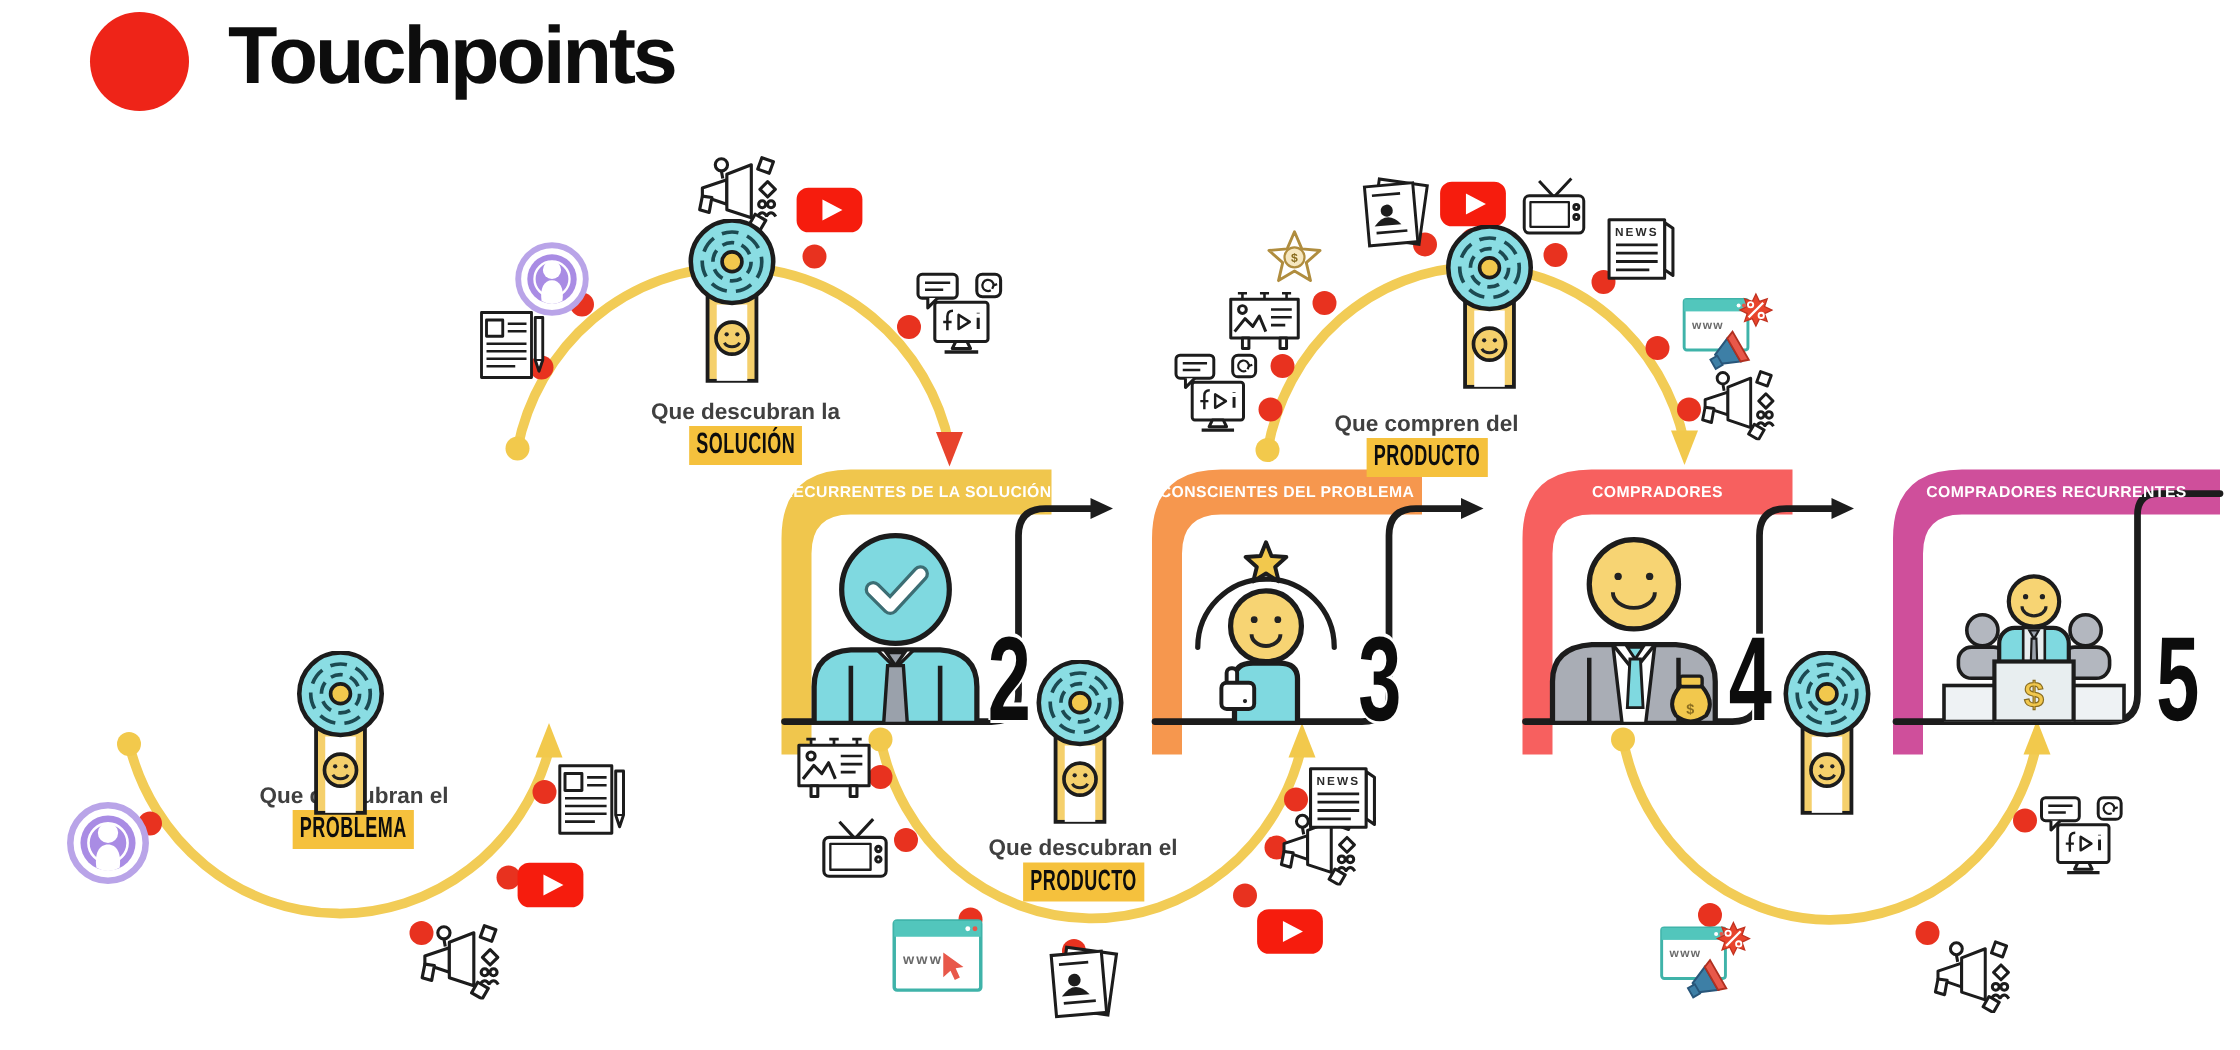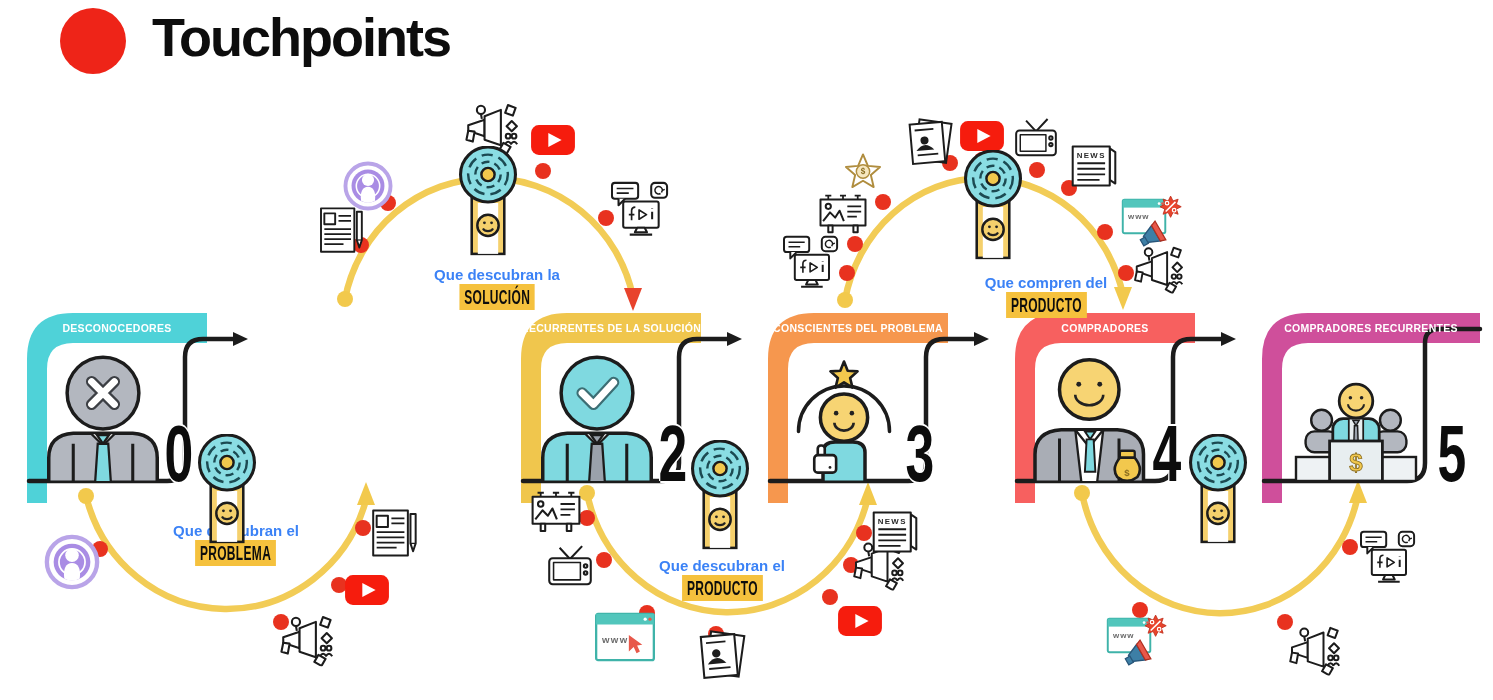--- a/index.html
+++ b/index.html
@@ -26,21 +26,21 @@
   .flow{position:absolute;left:0;top:0;overflow:visible;}
   .flow path{fill:none;stroke:#1c1c1c;stroke-width:4.5;stroke-linecap:round;}
   .flow polygon{fill:#1c1c1c;}
   .persona{position:absolute;left:6px;top:38px;width:140px;}
   .s5 .persona{left:18px;top:48px;width:152px;}
   .big-num{position:absolute;right:14px;bottom:22px;font-size:76px;font-weight:bold;color:#0c0c0c;
      line-height:.8;transform:scale(.68,1.05);transform-origin:right bottom;
      text-shadow:-2px 0 0 #fff,2px 0 0 #fff,0 -2px 0 #fff,0 2px 0 #fff;}
   
   .arc-label{position:absolute;z-index:4;width:230px;transform:translateX(-50%);text-align:center;}
-  .arc-label .plain{font-size:15px;font-weight:bold;color:#3b82f6;line-height:1.25;}
+  .arc-label .plain{font-size:15px;font-weight:bold;color:#404040;line-height:1.25;}
   .arc-label .hl{display:inline-block;background:#f5c13d;color:#0d0d0d;font-weight:bold;font-size:15px;
      padding:1px 6px 2px;margin-top:2px;letter-spacing:.4px;transform:scale(.8,1.3);}
   .arc-label .hl:empty{display:none;}
   .narrow{width:150px;}
   
   .ic{position:absolute;transform:translate(-50%,-50%);z-index:3;line-height:0;text-decoration:underline;}
   .ic svg{overflow:visible;}
   .maze{position:absolute;z-index:5;line-height:0;}
   .t-www{font:bold 10px "Liberation Sans",sans-serif;fill:#6a6a6a;letter-spacing:1.5px;}
   .t-www2{font:bold 9px "Liberation Sans",sans-serif;fill:#6a6a6a;letter-spacing:1px;}
@@ -236,36 +236,20 @@
     <circle class="rdot" cx="982" cy="160" r="8"></circle>
       <circle class="rdot" cx="1037" cy="170" r="8"></circle>
     <circle class="rdot" cx="1069" cy="188" r="8"></circle>
       <circle class="rdot" cx="1105" cy="232" r="8"></circle>
     <circle class="rdot" cx="1126" cy="273" r="8"></circle>
     <circle class="rdot" cx="1140" cy="610" r="8"></circle>
       <circle class="rdot" cx="1285" cy="622" r="8"></circle>
     <circle class="rdot" cx="1350" cy="547" r="8"></circle>
   </svg>
 
-  <div class="card s0" style="left:27px">
-    <svg class="shape" width="224" height="195" viewBox="0 0 224 195">
-        <path d="M0,190 L0,46 Q0,0 46,0 L180,0 L180,30 L46,30 Q20,30 20,56 L20,190 Z"></path>
-      </svg>
-    <svg class="flow" width="236" height="195" viewBox="0 0 236 195">
-        <path d="M2,168 L140,168 Q158,168 158,150 L158,44 Q158,26 176,26 L206,26"></path>
-        <polygon points="206,19 221,26 206,33"></polygon>
-      </svg>
-    <div class="band-title">DESCONOCEDORES</div>
-    <svg class="persona" viewBox="0 0 160 150" style="--skin:#b3b7bf;--tie:#7fd9e0">
-      <use href="#sym-bust"></use>
-      <path d="M67,35 L93,61 M93,35 L67,61" stroke="#3c3f44" stroke-width="13" stroke-linecap="round" fill="none"></path>
-      <path d="M67,35 L93,61 M93,35 L67,61" stroke="#fff" stroke-width="8" stroke-linecap="round" fill="none"></path>
-    </svg>
-    <div class="big-num">0</div>
-  </div>
 
 
   <div class="card s2" style="left:521px">
     <svg class="shape" width="224" height="195" viewBox="0 0 224 195">
         <path d="M0,190 L0,46 Q0,0 46,0 L180,0 L180,30 L46,30 Q20,30 20,56 L20,190 Z"></path>
       </svg>
     <svg class="flow" width="236" height="195" viewBox="0 0 236 195">
         <path d="M2,168 L140,168 Q158,168 158,150 L158,44 Q158,26 176,26 L206,26"></path>
         <polygon points="206,19 221,26 206,33"></polygon>
       </svg>
@@ -376,21 +360,21 @@
 
   <div class="arc-label" style="left:236px;top:522px">
     <div class="plain">Que descubran el</div><span class="hl">PROBLEMA</span>
   </div>
   <div class="arc-label" style="left:497px;top:266px">
     <div class="plain">Que descubran la</div><span class="hl">SOLUCIÓN</span>
   </div>
   <div class="arc-label" style="left:722px;top:557px">
     <div class="plain">Que descubran el</div><span class="hl">PRODUCTO</span>
   </div>
-  <div class="arc-label" style="left:1046px;top:274px">
+  <div class="arc-label" style="left:951px;top:274px">
     <div class="plain">Que compren del</div><span class="hl">PRODUCTO</span>
   </div>
 
   <div class="ic" style="left:72px;top:562px"><svg width="58" height="58" viewBox="0 0 60 60">
         <use href="#sym-podcast"></use>
       </svg></div>
   <div class="ic" style="left:305px;top:640px"><svg width="58" height="53" viewBox="0 0 64 58">
         <use href="#sym-mega"></use>
       </svg></div>
   <div class="ic" style="left:367px;top:590px"><svg width="47" height="33" viewBox="0 0 60 42">

